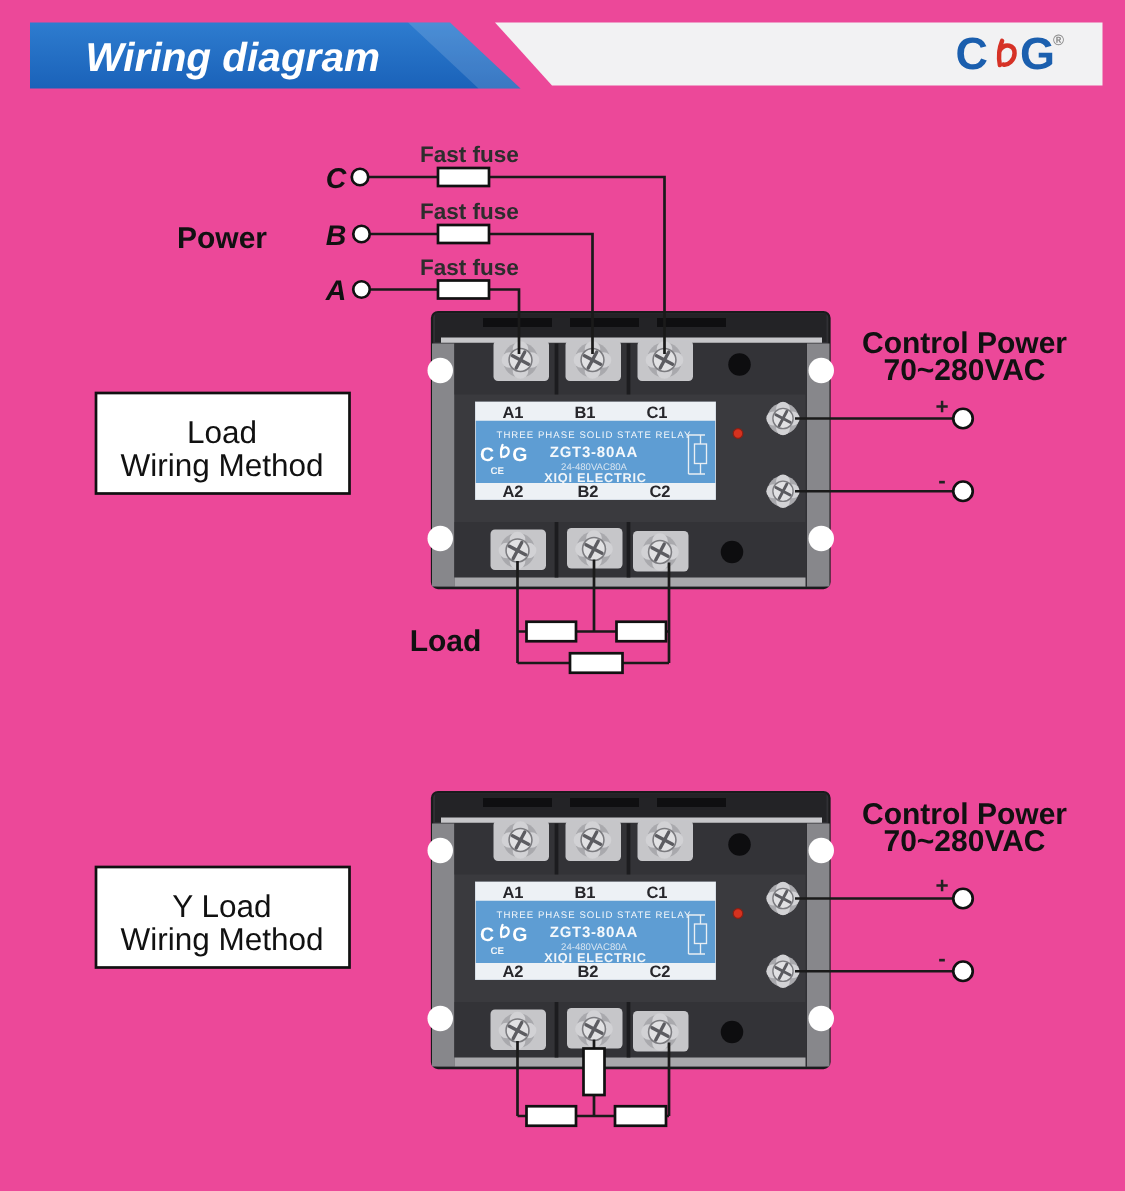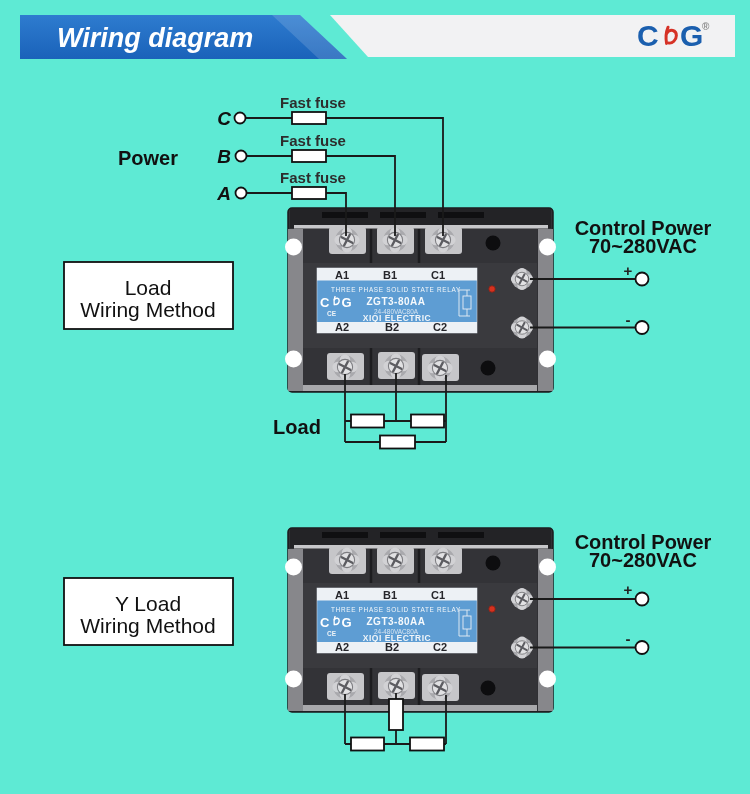--- a/index.html
+++ b/index.html
@@ -1,16 +1,16 @@
 <!DOCTYPE html>
 <html><head>
 <meta charset="utf-8">
 <style>
   html,body{margin:0;padding:0;background:#ffffff;}
-  .page{position:relative;width:750px;height:794px;background:#5eead4;overflow:hidden;
+  .page{position:relative;width:750px;height:794px;background:#ec4899;overflow:hidden;
         font-family:"Liberation Sans",sans-serif;}
   svg{display:block;}
   text{font-family:"Liberation Sans",sans-serif;fill:#111;}
   
   .wire{stroke:#1a1a1a;stroke-width:1.8;fill:none;}
   .loadbox{fill:#ffffff;stroke:#111;stroke-width:1.8;}
   .node{fill:#ffffff;stroke:#111;stroke-width:1.8;}
   
   .banner-title{font-weight:bold;font-style:italic;font-size:27px;fill:#ffffff;}
   .logo-letter{font-weight:bold;font-size:30px;fill:#1b5fae;}

